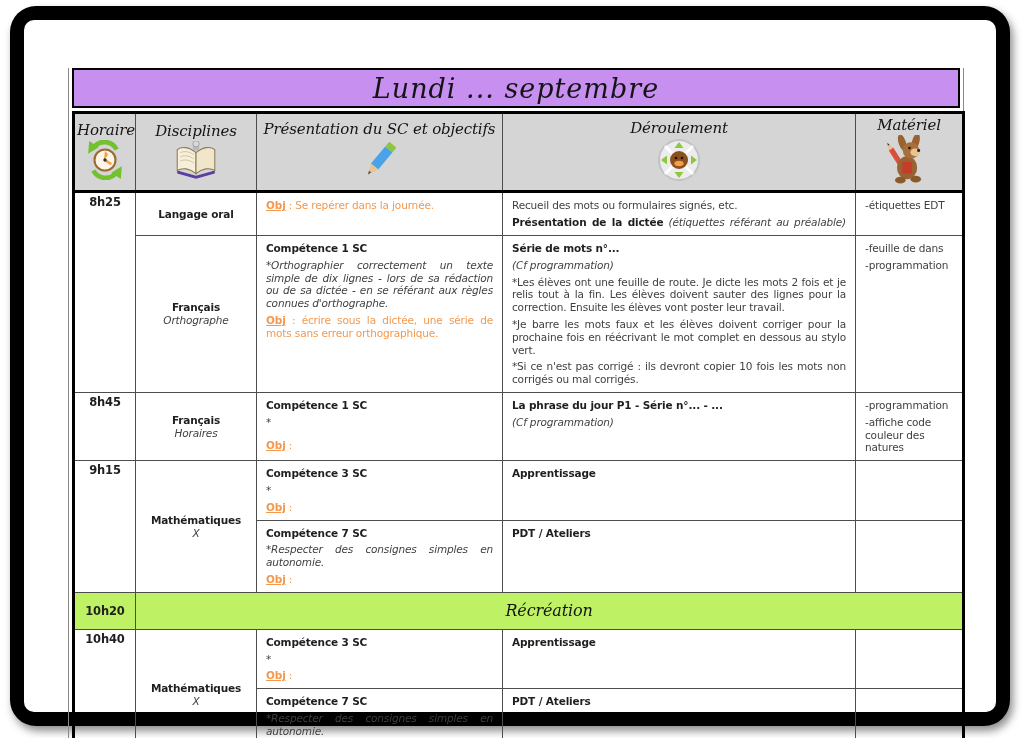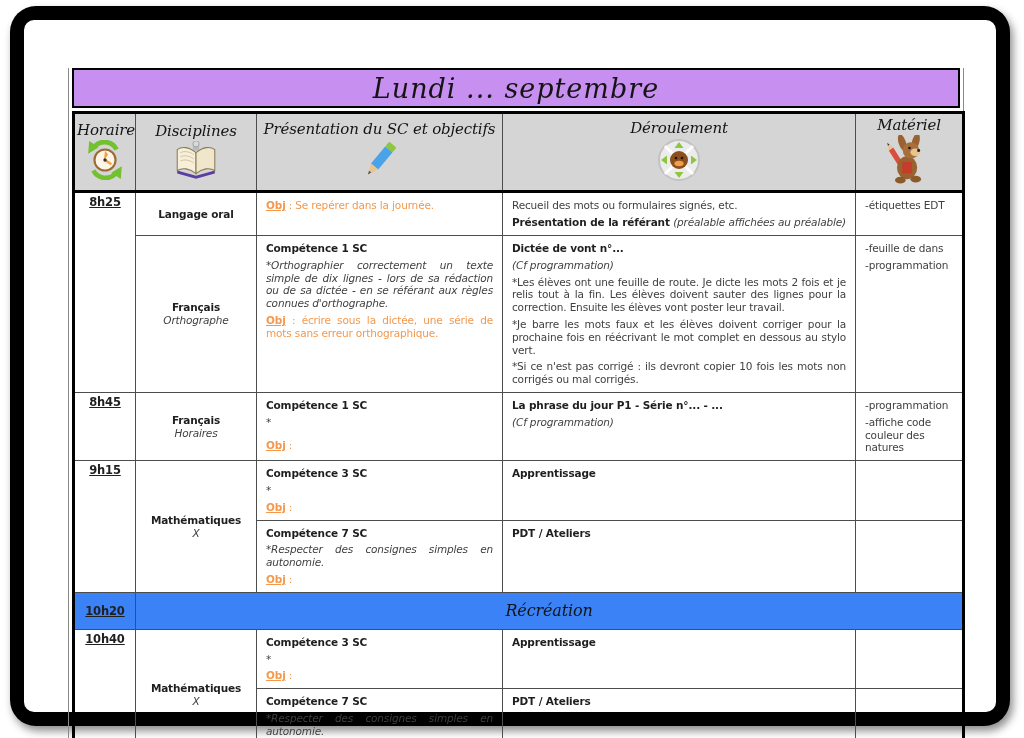--- a/index.html
+++ b/index.html
@@ -13,30 +13,30 @@
   .banner{height:40px;background:#c78fef;border:2px solid #000;box-sizing:border-box;
           display:flex;align-items:center;justify-content:center;margin-bottom:3px;}
   .script{font-family:"DejaVu Serif",serif;font-style:italic;color:#141414;}
   .banner .title{font-size:27px;letter-spacing:1px;}
   table{border-collapse:collapse;table-layout:fixed;width:890px;border:3px solid #000;
         font-size:10.5px;line-height:1.22;color:#3f3f3f;letter-spacing:-0.15px;}
   td{border:1px solid #4d4d4d;vertical-align:top;padding:2px 5px;box-sizing:border-box;overflow:hidden;}
   tr.hdr td{background:#d5d5d5;border-bottom:3px solid #000;text-align:center;vertical-align:middle;padding:2px;}
   .hdr-label{font-size:15px;display:block;margin-bottom:1px;}
   .icon{display:inline-block;}
-  .time{font-weight:bold;color:#1f1f1f;text-align:center;font-size:11.5px;text-decoration:underline;}
+  .time{font-weight:bold;color:#1f1f1f;text-align:center;font-size:11.5px;}
   .disc{text-align:center;vertical-align:middle;}
   .b{font-weight:bold;color:#1f1f1f;}
   .i{font-style:italic;}
   .orange{color:#f4984c;}
   .obj{color:#f4984c;font-weight:bold;text-decoration:underline;}
   .just{text-align:justify;}
   .jlast{text-align:justify;text-align-last:justify;}
   .gap-top{margin-top:10px;}
-  tr.recess td{background:#3b82f6;vertical-align:middle;}
+  tr.recess td{background:#bef264;vertical-align:middle;}
   .recess-label{text-align:center;font-size:16px;}
   p{margin:4px;}
 </style>
 </head>
 <body>
 
 <div class="frame"></div>
 <div class="page"></div>
 
 <div class="sheet">
@@ -141,39 +141,39 @@
     <tr style="height:44px">
       <td class="time" rowspan="2">8h25</td>
       <td class="disc">
         <span class="b">Langage oral</span>
       </td>
       <td>
         <p class="orange"><span class="obj">Obj</span><span> : Se repérer dans la journée.</span></p>
       </td>
       <td>
         <p>Recueil des mots ou formulaires signés, etc.</p>
-        <p class="jlast"><span class="b">Présentation de la référant</span><span class="i"> (préalable affichées au préalable)</span></p>
+        <p class="jlast"><span class="b">Présentation de la dictée</span><span class="i"> (étiquettes référant au préalable)</span></p>
       </td>
       <td>
         <p>-étiquettes EDT</p>
       </td>
     </tr>
 
     <tr style="height:145px">
       <td class="disc">
         <span class="b">Français</span><br>
         <span class="i">Orthographe</span>
       </td>
       <td>
         <p class="b">Compétence 1 SC</p>
         <p class="i just">*Orthographier correctement un texte simple de dix lignes - lors de sa rédaction ou de sa dictée - en se référant aux règles connues d'orthographe.</p>
         <p class="orange just"><span class="obj">Obj</span><span> : écrire sous la dictée, une série de mots sans erreur orthographique.</span></p>
       </td>
       <td>
-        <p class="b">Dictée de vont n°...</p>
+        <p class="b">Série de mots n°...</p>
         <p class="i">(Cf programmation)</p>
         <p class="just">*Les élèves ont une feuille de route. Je dicte les mots 2 fois et je relis tout à la fin. Les élèves doivent sauter des lignes pour la correction. Ensuite les élèves vont poster leur travail.</p>
         <p class="just">*Je barre les mots faux et les élèves doivent corriger pour la prochaine fois en réécrivant le mot complet en dessous au stylo vert.</p>
         <p class="just">*Si ce n'est pas corrigé : ils devront copier 10 fois les mots non corrigés ou mal corrigés.</p>
       </td>
       <td>
         <p>-feuille de dans</p>
         <p>-programmation</p>
       </td>
     </tr>

